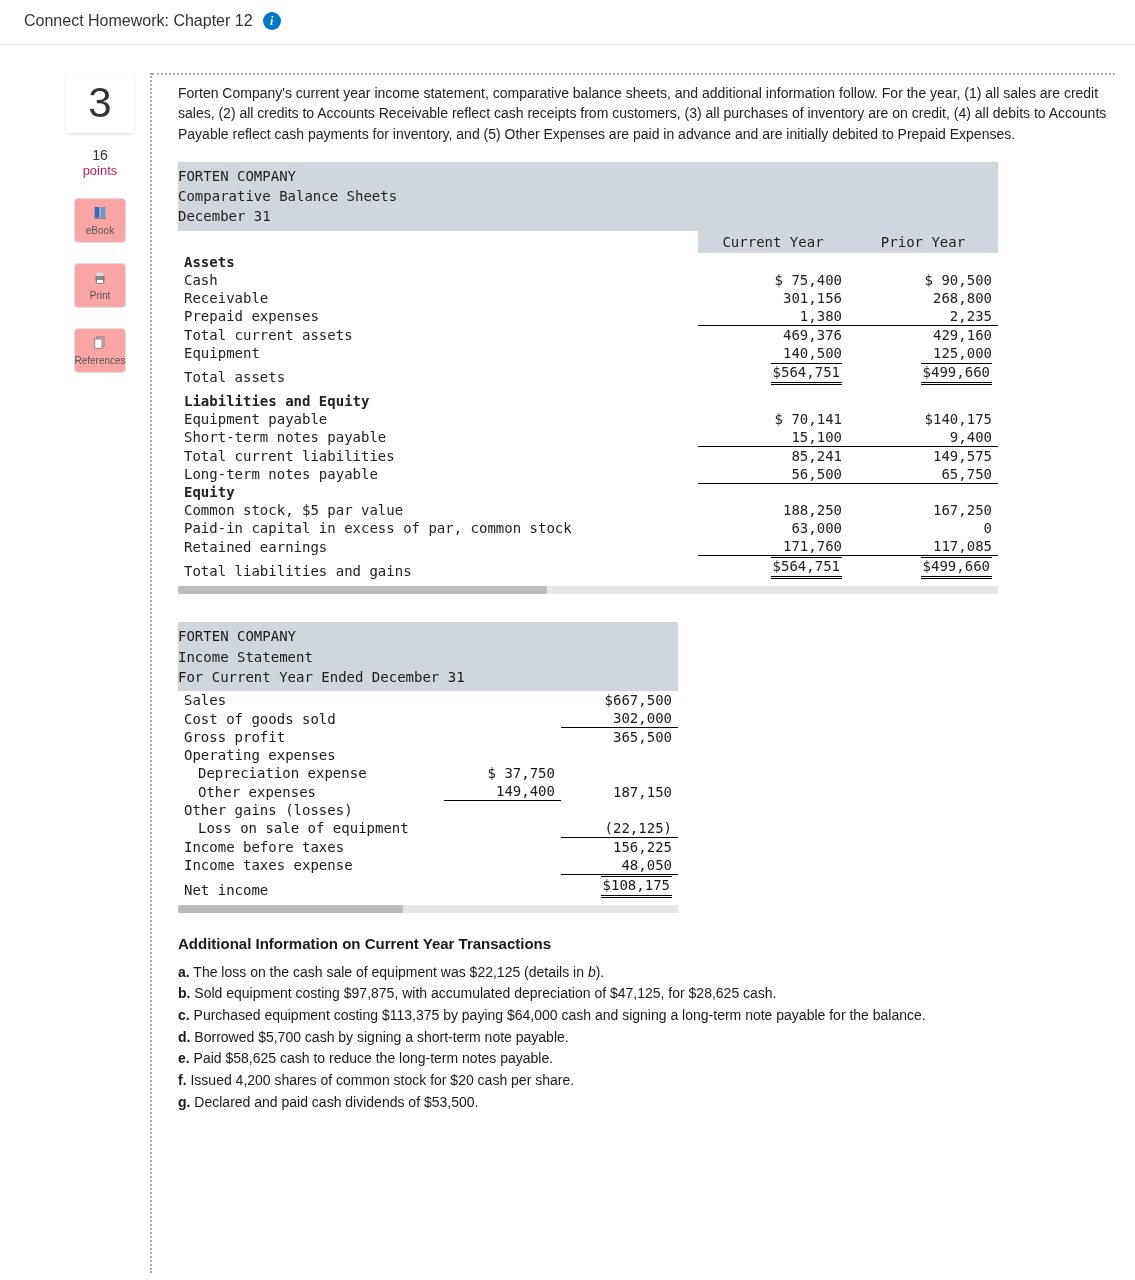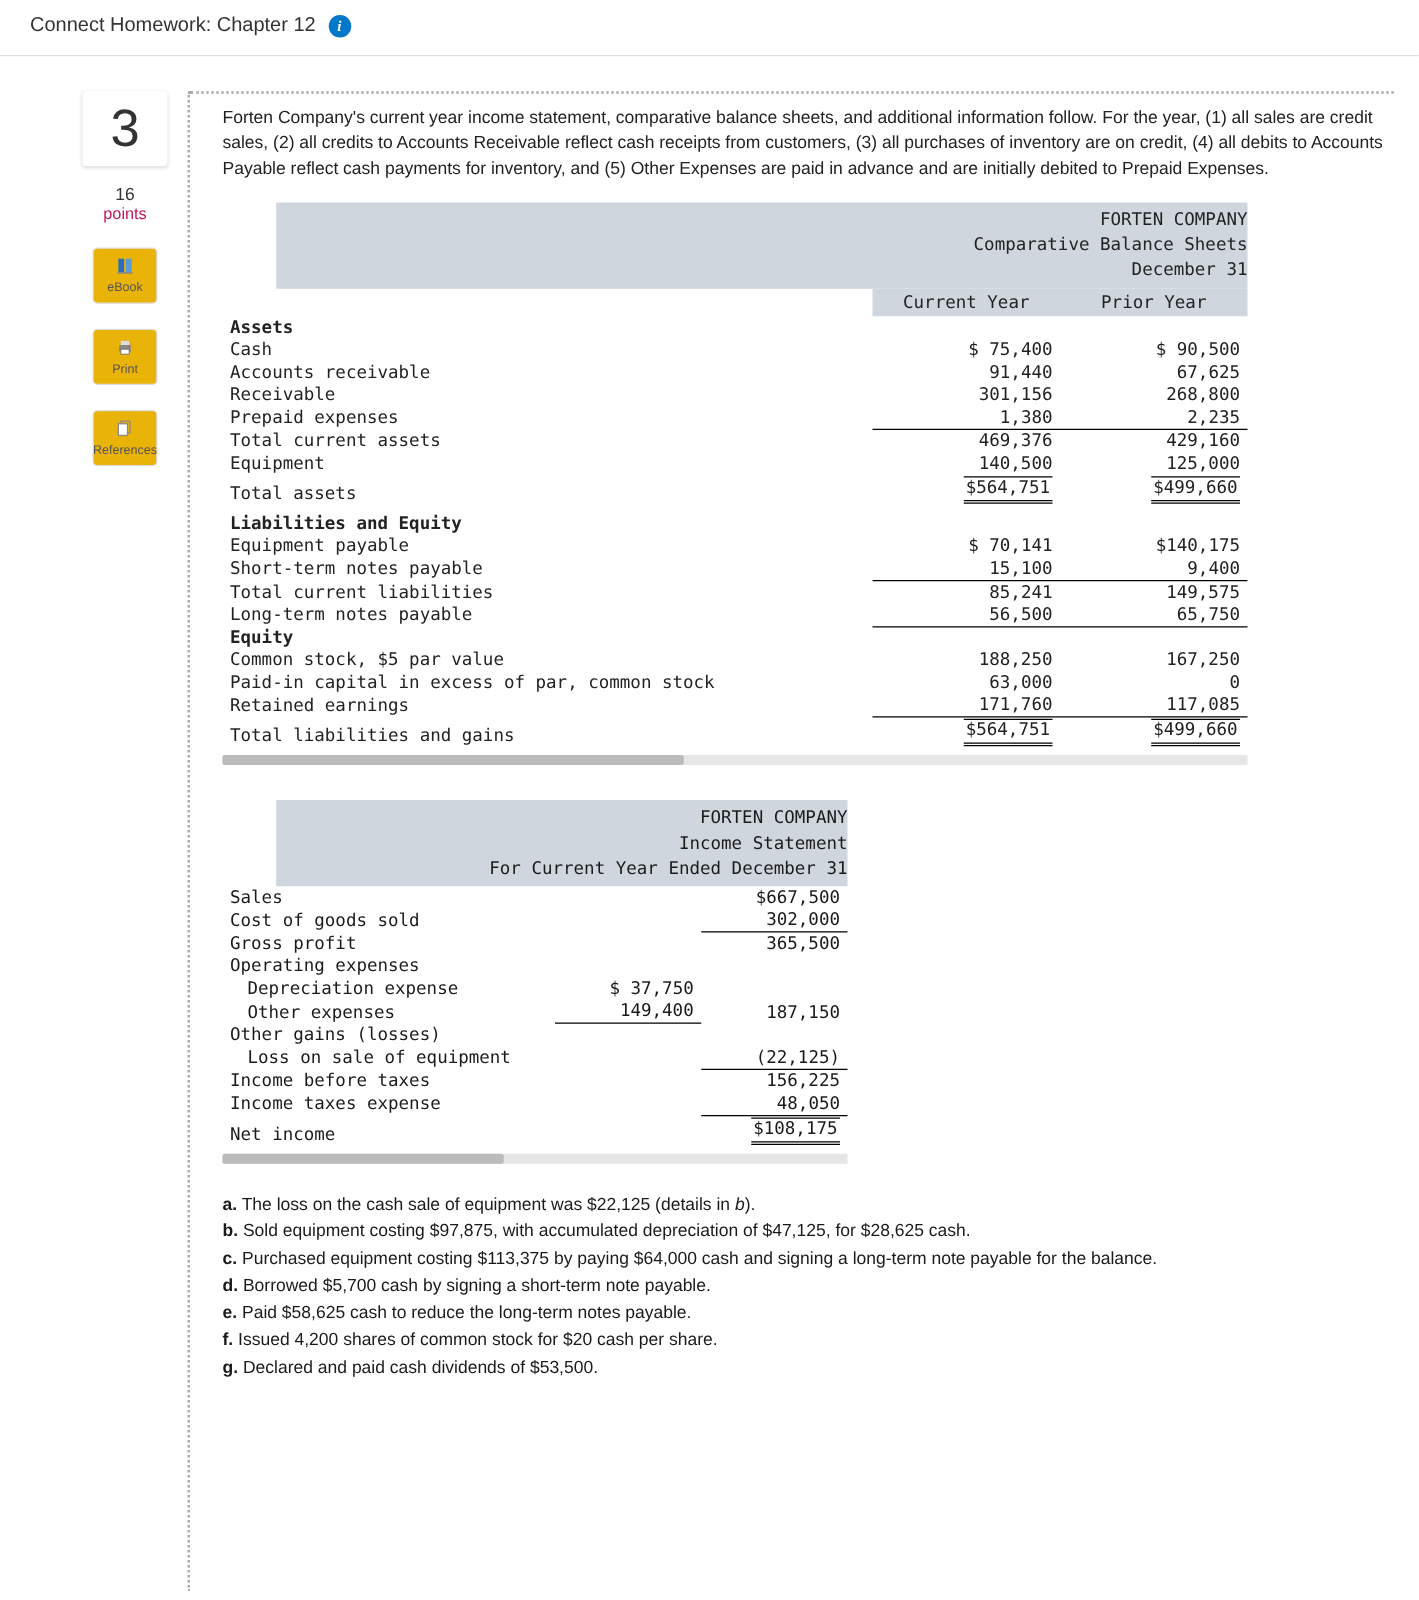--- a/index.html
+++ b/index.html
@@ -6,28 +6,28 @@
   body { font-family: Arial, sans-serif; font-size: 14px; color: #1a1a1a; background: #fff; width: 1135px; }
   .header { padding: 12px 24px 14px; border-bottom: 1px solid #e0e0e0; display: flex; align-items: flex-end; gap: 10px; }
   .header-title { font-size: 16px; color: #333; }
   .info-icon { width: 18px; height: 18px; border-radius: 50%; background: #0077c8; color: #fff; display: inline-flex; align-items: center; justify-content: center; font-weight: bold; font-size: 12px; font-style: italic; font-family: Georgia, serif;}
   .main { display: flex; padding: 28px 0 0 50px; }
   .sidebar { width: 100px; display: flex; flex-direction: column; align-items: center; gap: 8px; }
   .qnum-box { background: #fff; border-radius: 3px; padding: 6px 22px; font-size: 42px; font-weight: 400; box-shadow: 0 1px 3px rgba(0,0,0,0.15); color:#333; }
   .points-wrap { text-align: center; margin-top: 6px; }
   .points-val { font-size: 14px; color: #333; }
   .points-lbl { font-size: 13px; color: #be185d; }
-  .tool-btn { margin-top: 12px; width: 52px; display:flex; flex-direction:column; align-items:center; gap:4px; padding:6px 0; border:1px solid #ddd; border-radius:4px; background:#eab308; cursor:pointer; }
+  .tool-btn { margin-top: 12px; width: 52px; display:flex; flex-direction:column; align-items:center; gap:4px; padding:6px 0; border:1px solid #ddd; border-radius:4px; background:#fca5a5; cursor:pointer; }
   .tool-btn .lbl { font-size: 10px; color:#555; }
   .ico { width:16px; height:16px; }
   .content { flex: 1; border-left: 2px dotted #aaa; padding: 0 0 20px 26px; min-height: 1200px; position:relative;}
   .content::before { content:""; position:absolute; left:0; top:0; right:20px; border-top:2px dotted #aaa;}
   .intro { font-size: 14px; color: #222; line-height: 1.45; max-width: 950px; padding-top:10px;}
   .fin-table { margin-top: 18px; width: 820px; font-family: "Lucida Console", Monaco, monospace; font-size: 14px; color:#222; }
-  .fin-header { background: #d0d6dd; text-align: right; padding: 4px 0; line-height:1.45;margin-left:43px;}
+  .fin-header { background: #d0d6dd; text-align: left; padding: 4px 0; line-height:1.45;}
   .col-head { background:#d0d6dd; text-align:center; padding:3px 4px;}
   table { border-collapse: collapse; width:100%; }
   td,th { padding: 1px 6px; vertical-align: bottom;}
   .label { text-align:left; }
   .num { text-align: right; white-space: nowrap; }
   .dbl-top { border-top:1px solid #000; border-bottom:3px double #000; display:inline-block; padding:0 2px 2px;}
   .bb { border-bottom:1px solid #000; }
   .bold { font-weight:bold; }
   .section-gap td { height: 6px; }
   .inc-table { margin-top: 28px; width: 500px; font-family: "Lucida Console", Monaco, monospace; font-size:14px; }
@@ -102,25 +102,20 @@
               <td class="bold label">Assets</td>
               <td></td>
               <td></td>
             </tr>
         <tr>
               <td class="label">Cash</td>
               <td class="num">$ 75,400</td>
               <td class="num">$ 90,500</td>
             </tr>
         <tr>
-              <td class="label">Accounts receivable</td>
-              <td class="num">91,440</td>
-              <td class="num">67,625</td>
-            </tr>
-        <tr>
               <td class="label">Receivable</td>
               <td class="num">301,156</td>
               <td class="num">268,800</td>
             </tr>
         <tr>
               <td class="label">Prepaid expenses</td>
               <td class="num bb">1,380</td>
               <td class="num bb">2,235</td>
             </tr>
         <tr>
@@ -269,20 +264,21 @@
               <td class="num"><span class="dbl-top">$108,175</span></td>
             </tr>
       </tbody>
         </table>
       <div class="scroll-track">
           <div class="scroll-thumb"></div>
         </div>
     </div>
 
     <div class="addl">
+      <h3>Additional Information on Current Year Transactions</h3>
       <ol>
         <li><span class="letter">a.</span> <span>The loss on the cash sale of equipment was $22,125 (details in </span><span class="ital">b</span><span>).</span></li>
         <li><span class="letter">b.</span> <span>Sold equipment costing $97,875, with accumulated depreciation of $47,125, for $28,625 cash.</span></li>
         <li><span class="letter">c.</span> <span>Purchased equipment costing $113,375 by paying $64,000 cash and signing a long-term note payable for the balance.</span></li>
         <li><span class="letter">d.</span> <span>Borrowed $5,700 cash by signing a short-term note payable.</span></li>
         <li><span class="letter">e.</span> <span>Paid $58,625 cash to reduce the long-term notes payable.</span></li>
         <li><span class="letter">f.</span> <span>Issued 4,200 shares of common stock for $20 cash per share.</span></li>
         <li><span class="letter">g.</span> <span>Declared and paid cash dividends of $53,500.</span></li>
       </ol>
     </div>

